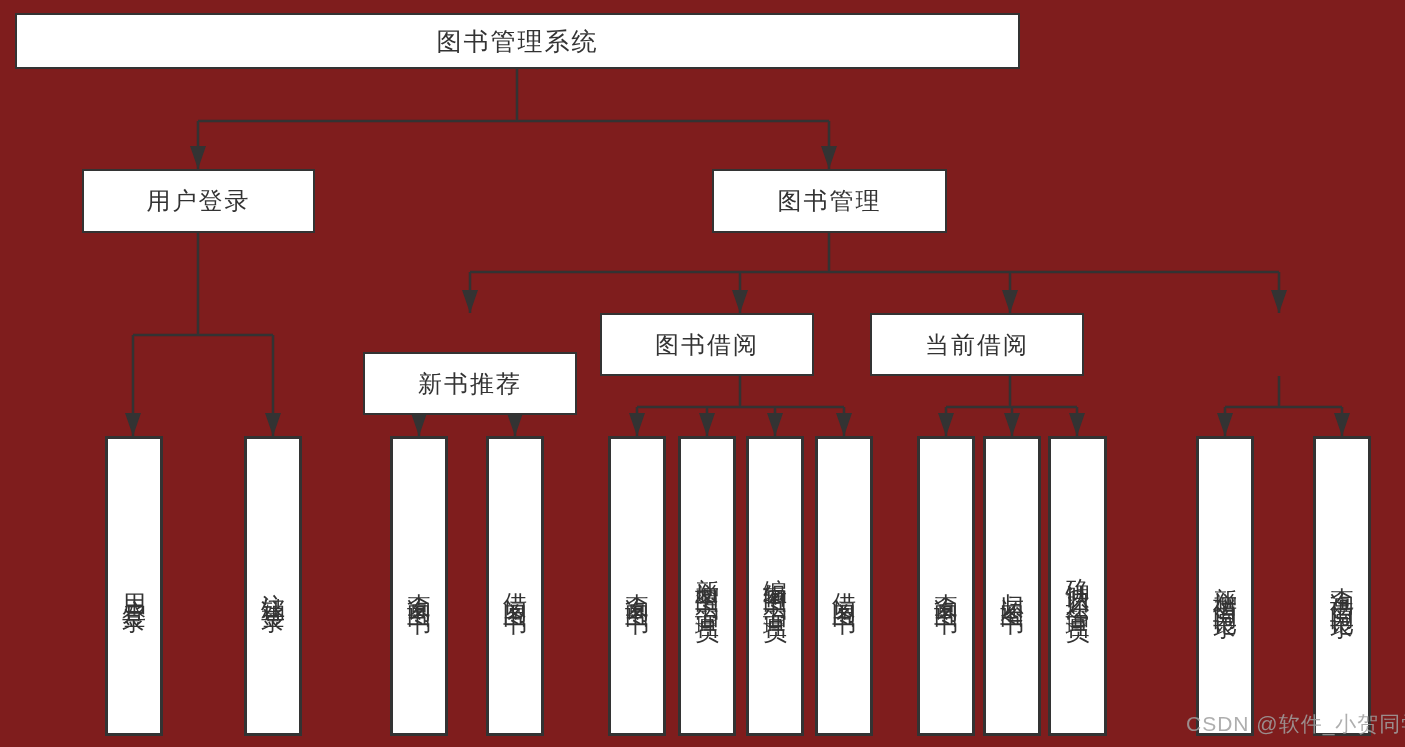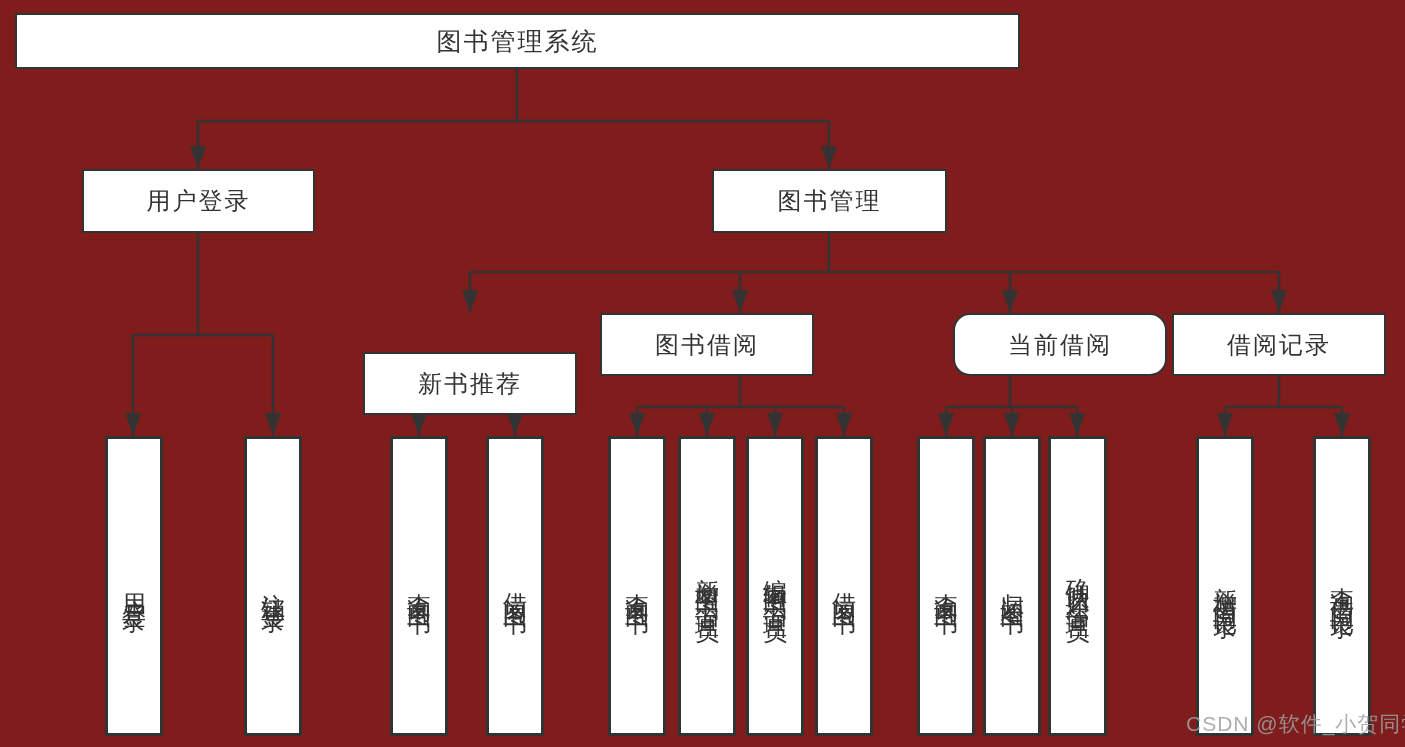--- a/index.html
+++ b/index.html
@@ -99,25 +99,22 @@
   <div class="box hbox" style="left:712px; top:169px; width:235px; height:64px;font-family:Liberation Mono, monospace;">
     <span>图书管理</span>
   </div>
 
   <div class="box hbox" style="left:363px; top:313px; width:214px; height:63px;margin-top:39px;">
     <span>新书推荐</span>
   </div>
   <div class="box hbox" style="left:600px; top:313px; width:214px; height:63px;">
     <span>图书借阅</span>
   </div>
-  <div class="box hbox" style="left:953px; top:313px; width:214px; height:63px;border-radius:17px;">
+  <div class="box hbox" style="left:870px; top:313px; width:214px; height:63px;">
     <span>当前借阅</span>
-  </div>
-  <div class="box hbox" style="left:1172px; top:313px; width:214px; height:63px;">
-    <span>借阅记录</span>
   </div>
 
   <div class="box vbox" style="left:105px; top:436px; width:58px; height:300px;">
     <span class="vlabel">用户登录</span>
   </div>
   <div class="box vbox" style="left:244px; top:436px; width:58px; height:300px;">
     <span class="vlabel">注销登录</span>
   </div>
 
   <div class="box vbox" style="left:390px; top:436px; width:58px; height:300px;">

